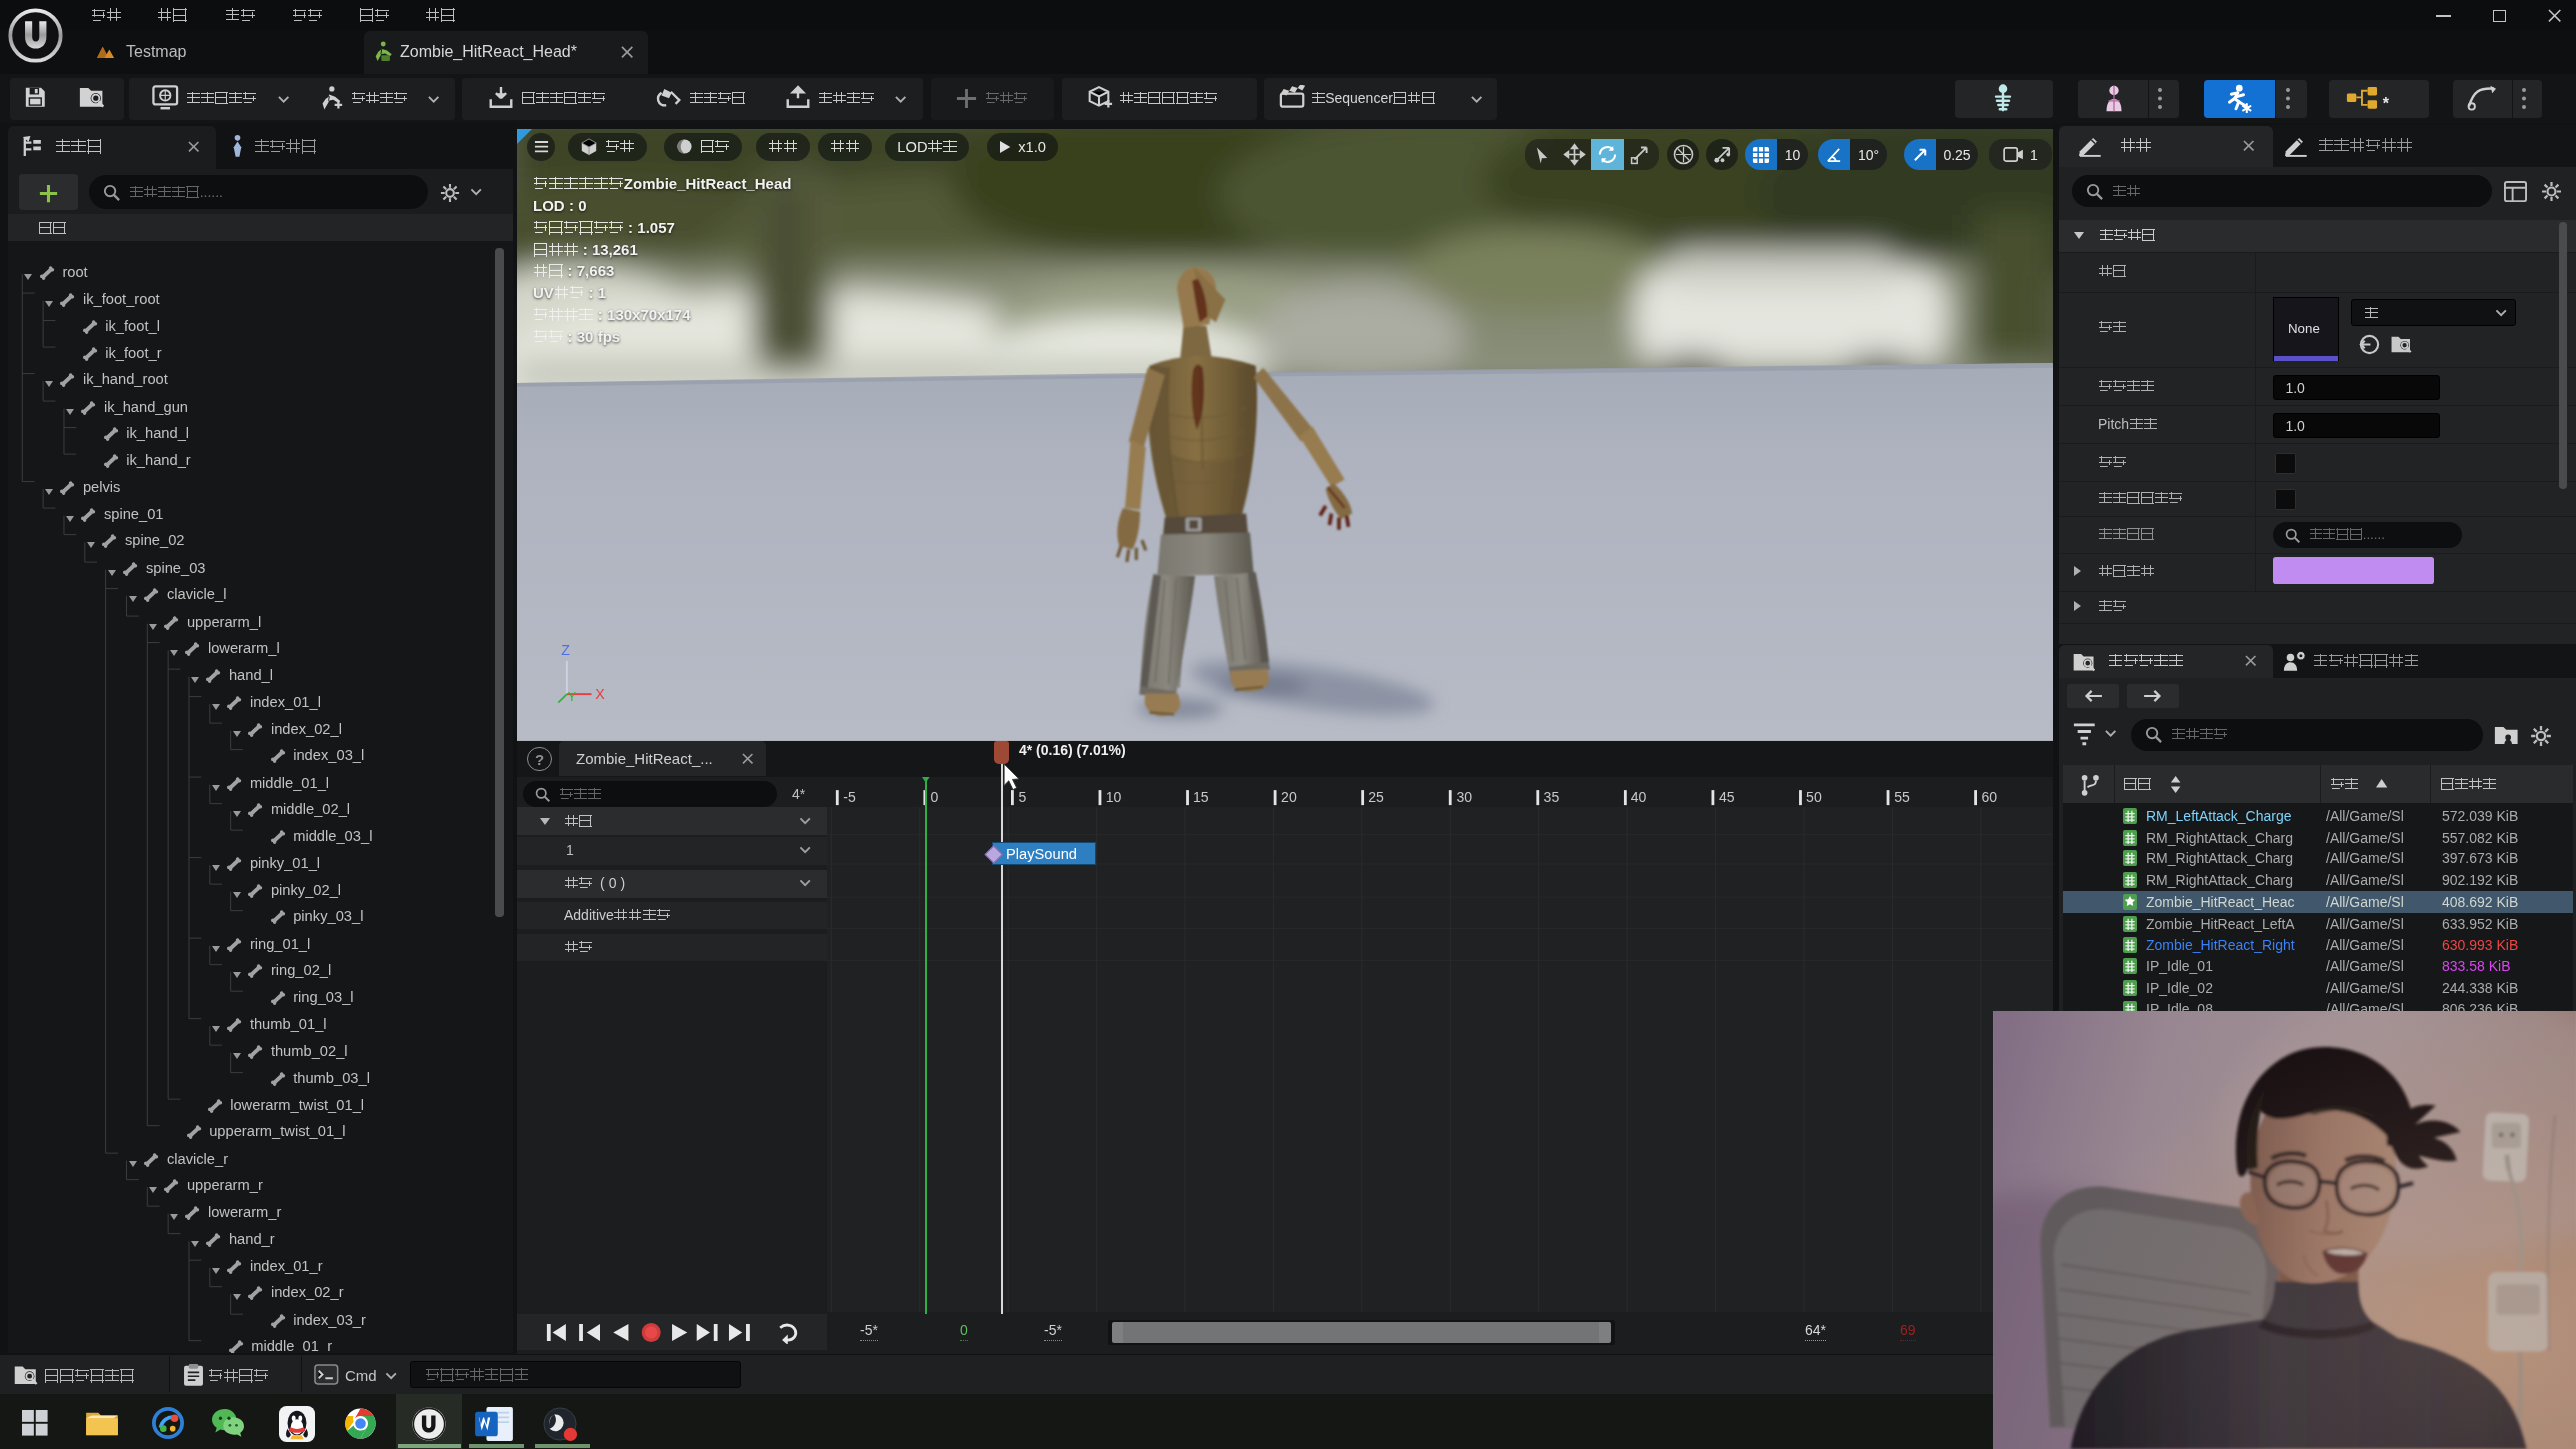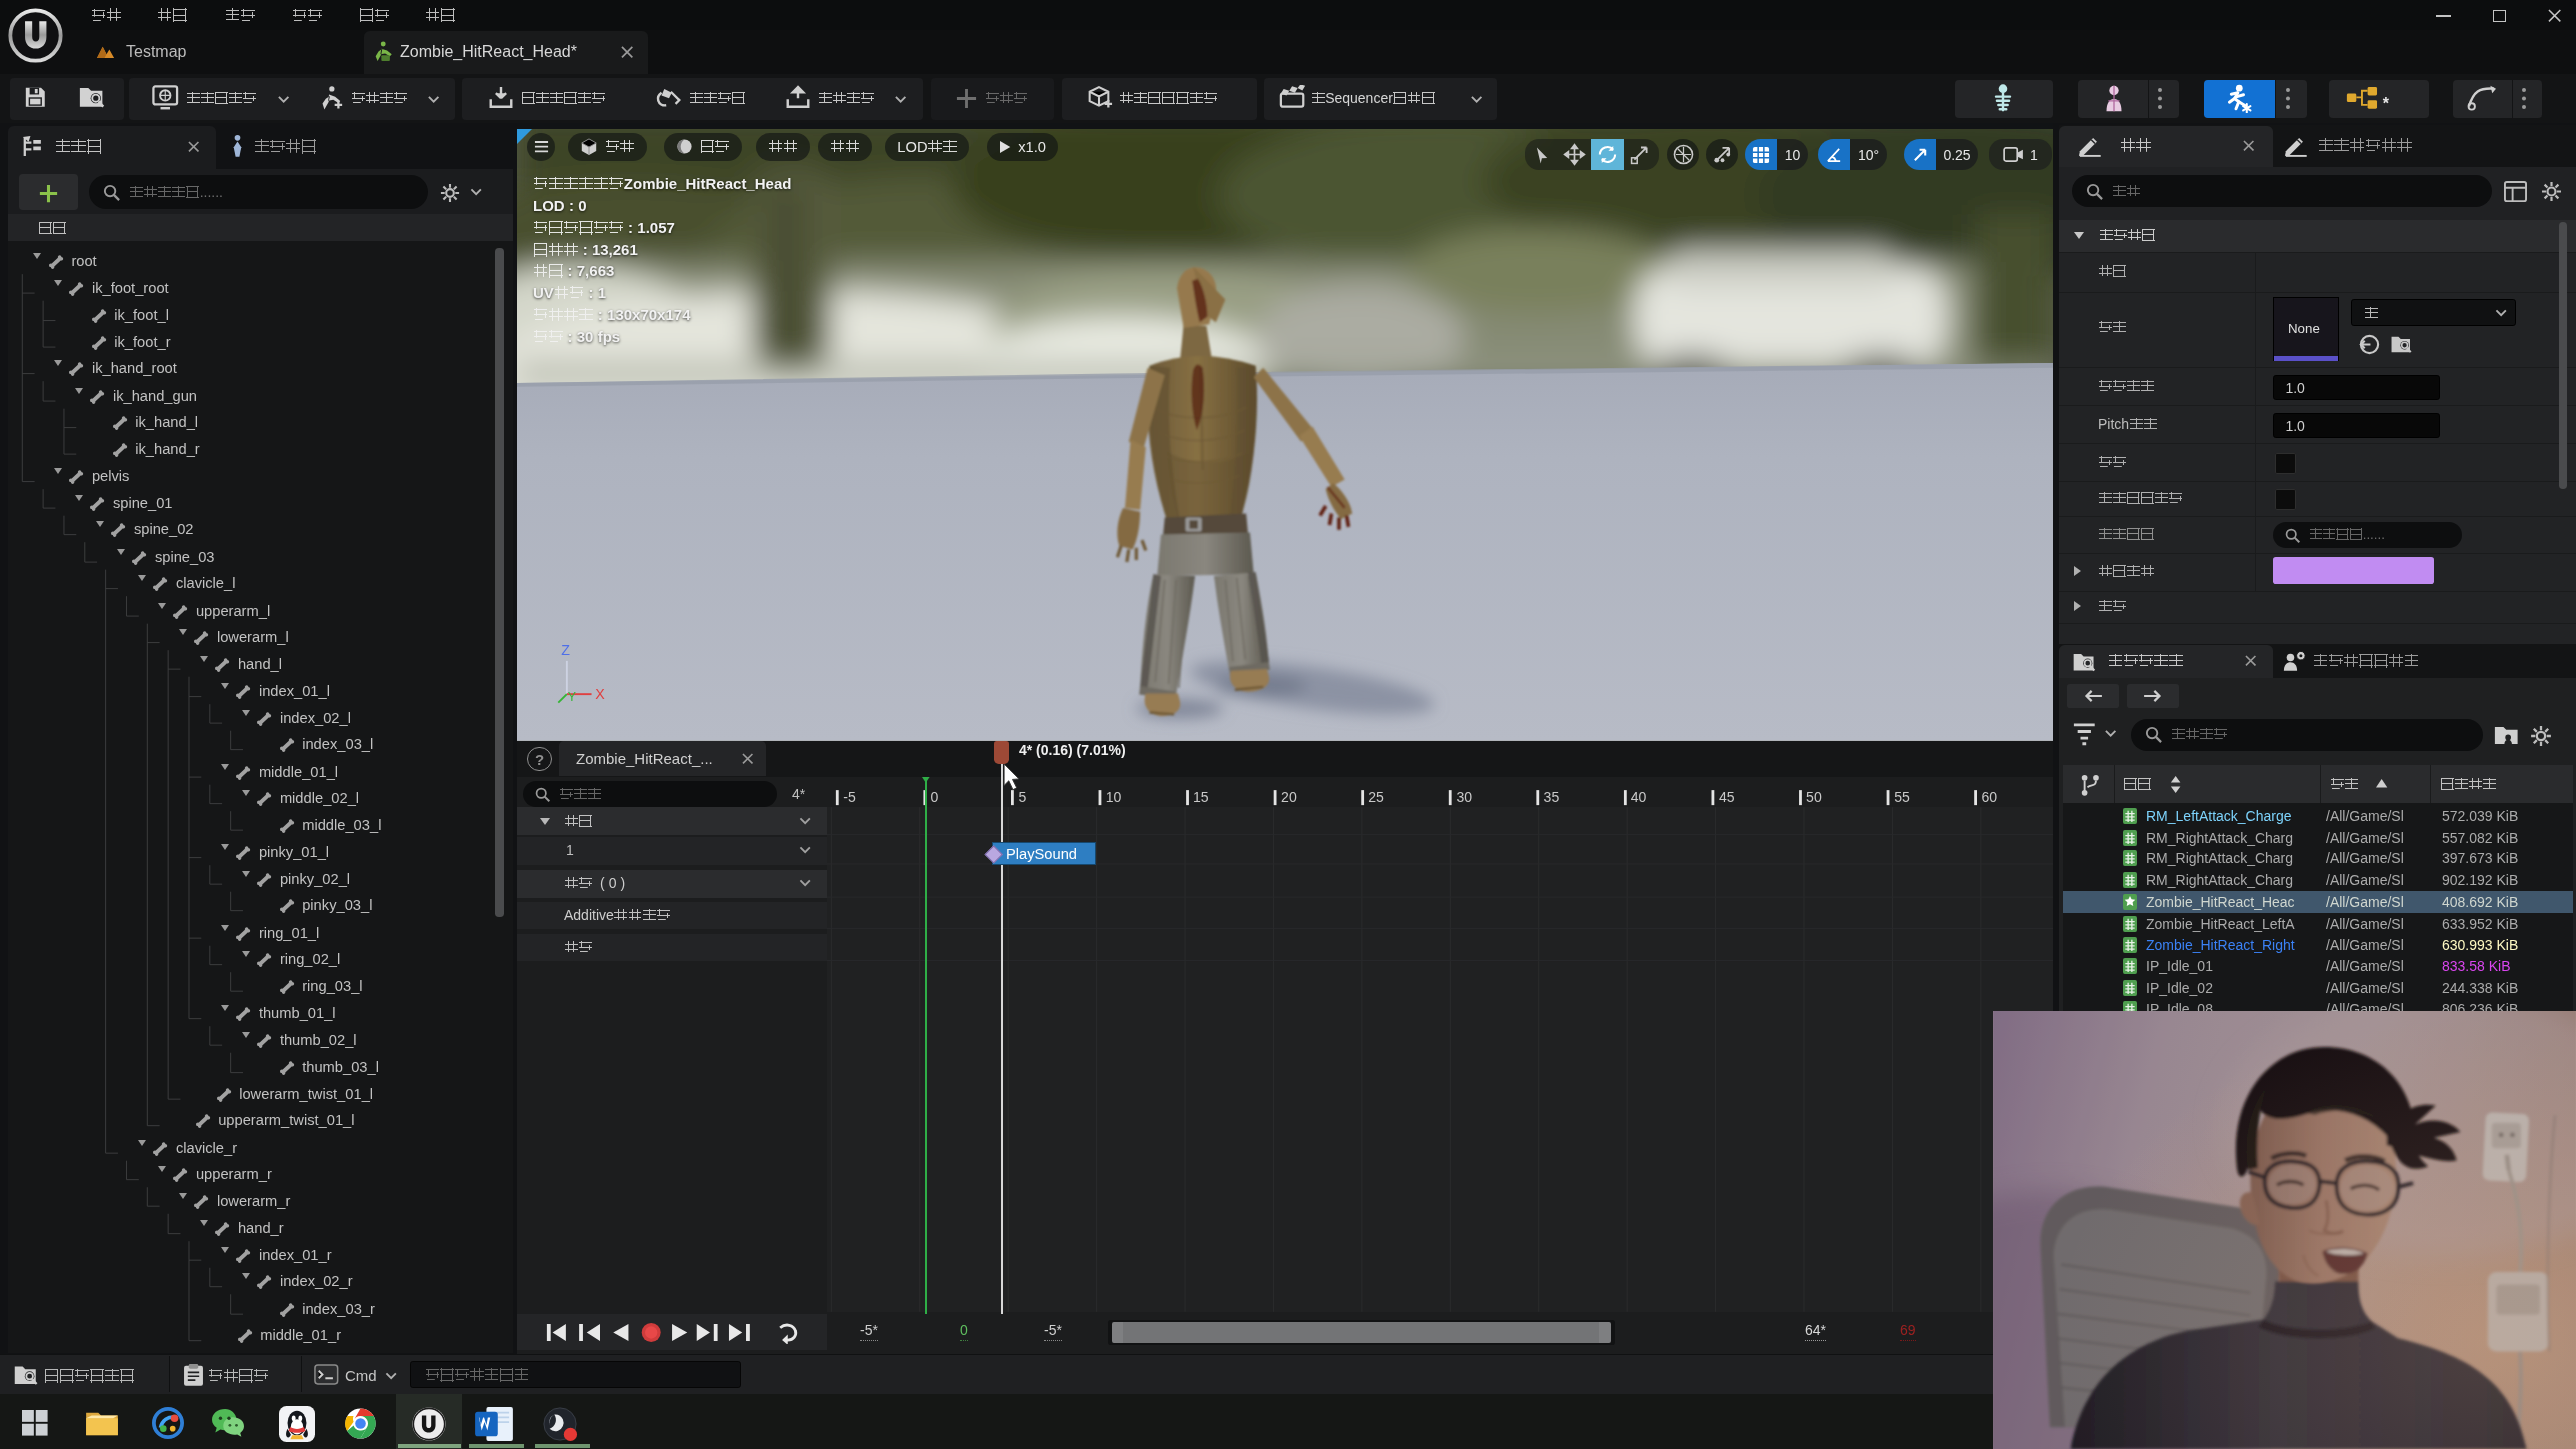--- a/index.html
+++ b/index.html
@@ -6,21 +6,21 @@
 .a{position:absolute}
 .tx{color:#c8c8c8;font-size:14px;line-height:1;white-space:nowrap}
 
 .g{display:inline-block;width:.92em;height:.92em;margin:0 .045em;vertical-align:-.1em;opacity:.92;background-repeat:no-repeat}
 .g0{background-image:linear-gradient(currentColor 0 0),linear-gradient(currentColor 0 0),linear-gradient(currentColor 0 0),linear-gradient(currentColor 0 0);background-size:9% 88%,100% 9%,100% 9%,100% 9%;background-position:50% 10%,0 10%,0 48%,0 88%}
 .g1{background-image:linear-gradient(currentColor 0 0),linear-gradient(currentColor 0 0),linear-gradient(currentColor 0 0),linear-gradient(currentColor 0 0),linear-gradient(currentColor 0 0);background-size:9% 100%,9% 100%,100% 9%,88% 9%,100% 9%;background-position:4% 0,96% 0,0 6%,50% 50%,0 94%}
 .g2{background-image:linear-gradient(currentColor 0 0),linear-gradient(currentColor 0 0),linear-gradient(currentColor 0 0),linear-gradient(currentColor 0 0);background-size:9% 92%,9% 92%,100% 9%,100% 9%;background-position:28% 8%,74% 8%,0 26%,0 68%}
 .g3{background-image:linear-gradient(currentColor 0 0),linear-gradient(currentColor 0 0),linear-gradient(currentColor 0 0),linear-gradient(currentColor 0 0),linear-gradient(currentColor 0 0);background-size:9% 55%,100% 9%,100% 9%,60% 9%,9% 45%;background-position:16% 10%,0 12%,0 52%,20% 90%,88% 55%}
 .fw{font-style:normal;display:inline-block;width:.9em;text-align:center}
 
-.trow{position:absolute;left:16px;width:488px;height:26.5px;display:flex;align-items:flex-start}
+.trow{position:absolute;left:7px;width:488px;height:26.5px;display:flex;align-items:flex-end}
 .tri{width:0;height:0;border-left:4.7px solid transparent;border-right:4.7px solid transparent;border-top:6.6px solid #9a9a9a;margin-right:5.7px;flex:none}
 .trisp{width:15px;flex:none}
 .bone{flex:none;margin-right:6.6px}
 .tlbl{color:#c2c2c2;font-size:14.7px;white-space:nowrap}
 
 .pill{position:absolute;height:28px;background:rgba(15,17,19,.62);border-radius:14px;display:flex;align-items:center;color:#e8e8e8;font-size:14.7px;padding:0 12.3px}
 .inp{position:absolute;background:#080808;border:0.9px solid #000;border-radius:2.8px;color:#d0d0d0;font-size:14px}
 .chk{position:absolute;width:19px;height:19px;background:#0c0c0c;border:0.9px solid #2e2e2e;border-radius:1.9px}
 svg{display:block}
 </style></head>
@@ -1214,21 +1214,21 @@
   </svg>
 <div class="a tx" style="left:2146px;top:917px;color:#ababab">Zombie_HitReact_LeftA</div>
 <div class="a tx" style="left:2326px;top:917px;color:#ababab">/All/Game/Sl</div>
 <div class="a tx" style="left:2442px;top:917px;color:#ababab">633.952 KiB</div>
 <svg class="a" style="left:2123px;top:937px" width="14" height="16" viewBox="0 0 15 17">
     <rect width="15" height="17" rx="2" fill="#4f9e4f"></rect>
     <path d="M2.5 6h10M2.5 9.5h10M2.5 13h10M5.5 3v12M9.5 3v12" stroke="#e8f2e8" stroke-width="1.4"></path>
   </svg>
 <div class="a tx" style="left:2146px;top:938px;color:#3b82f6">Zombie_HitReact_Right</div>
 <div class="a tx" style="left:2326px;top:938px;color:#ababab">/All/Game/Sl</div>
-<div class="a tx" style="left:2442px;top:938px;color:#fef9c3">630.993 KiB</div>
+<div class="a tx" style="left:2442px;top:938px;color:#ef4444">630.993 KiB</div>
 <svg class="a" style="left:2123px;top:958px" width="14" height="16" viewBox="0 0 15 17">
     <rect width="15" height="17" rx="2" fill="#4f9e4f"></rect>
     <path d="M2.5 6h10M2.5 9.5h10M2.5 13h10M5.5 3v12M9.5 3v12" stroke="#e8f2e8" stroke-width="1.4"></path>
   </svg>
 <div class="a tx" style="left:2146px;top:959px;color:#ababab">IP_Idle_01</div>
 <div class="a tx" style="left:2326px;top:959px;color:#ababab">/All/Game/Sl</div>
 <div class="a tx" style="left:2442px;top:959px;color:#d946ef">833.58 KiB</div>
 <svg class="a" style="left:2123px;top:980px" width="14" height="16" viewBox="0 0 15 17">
     <rect width="15" height="17" rx="2" fill="#4f9e4f"></rect>
     <path d="M2.5 6h10M2.5 9.5h10M2.5 13h10M5.5 3v12M9.5 3v12" stroke="#e8f2e8" stroke-width="1.4"></path>

